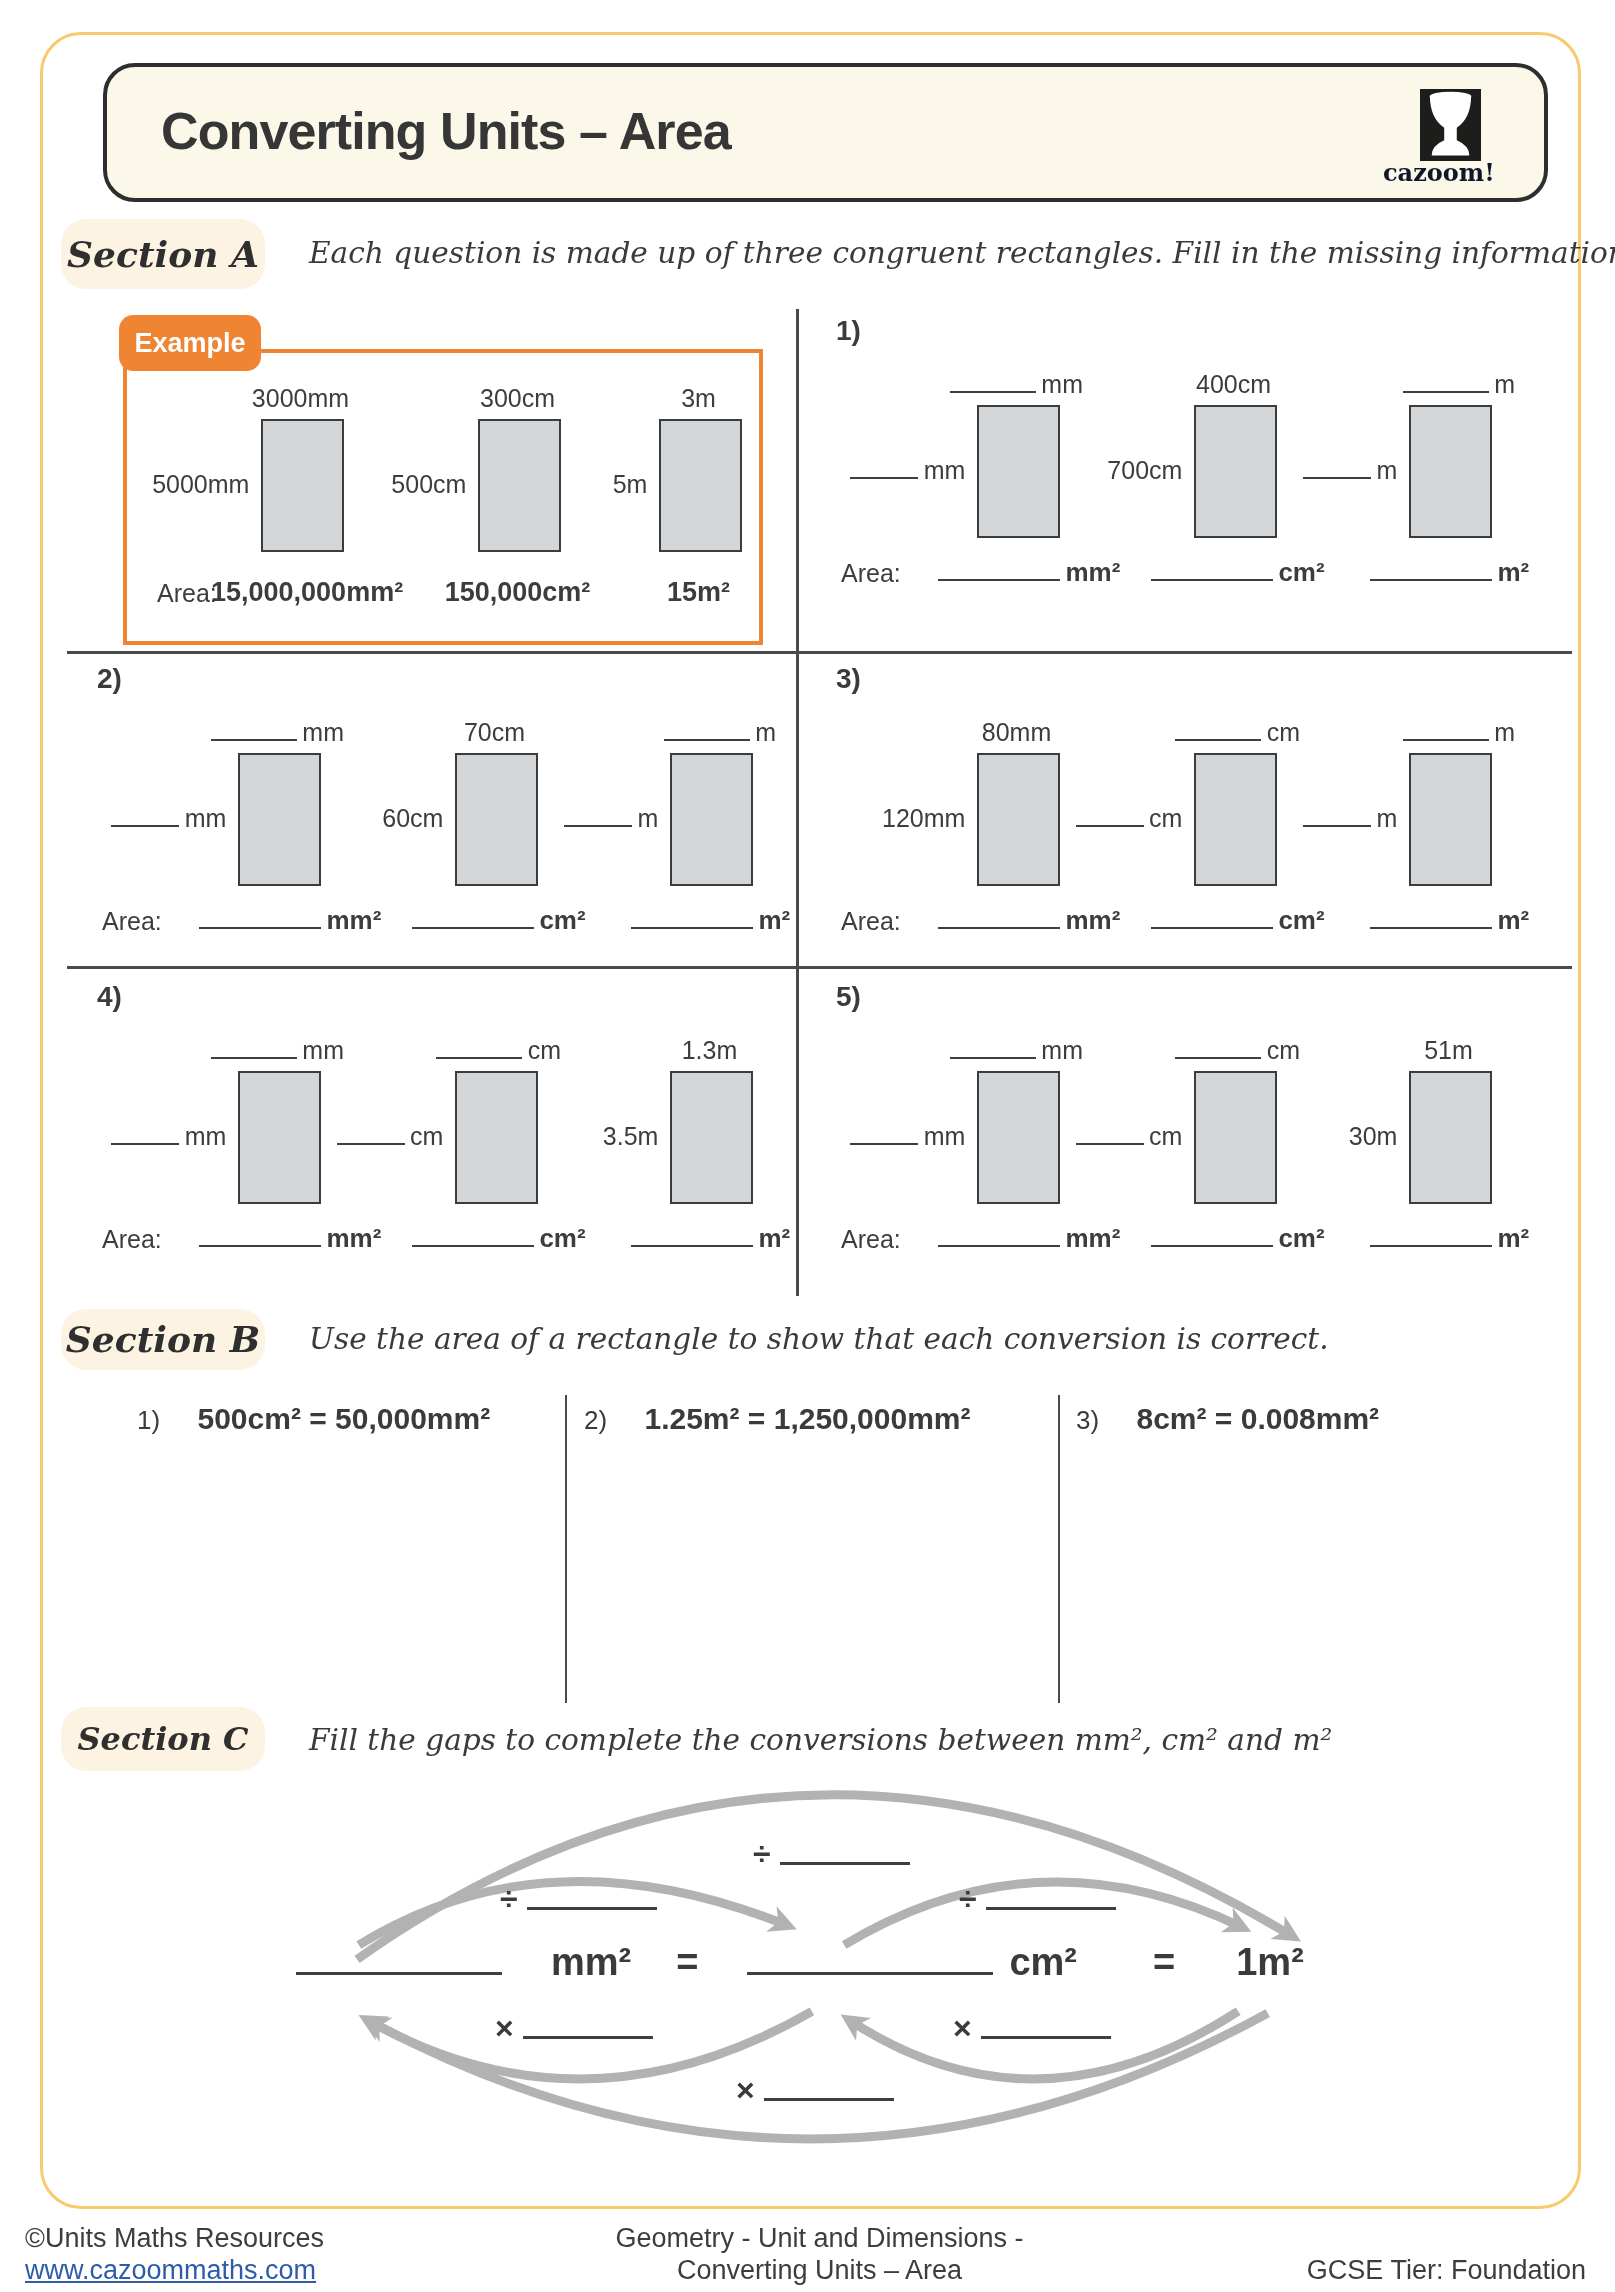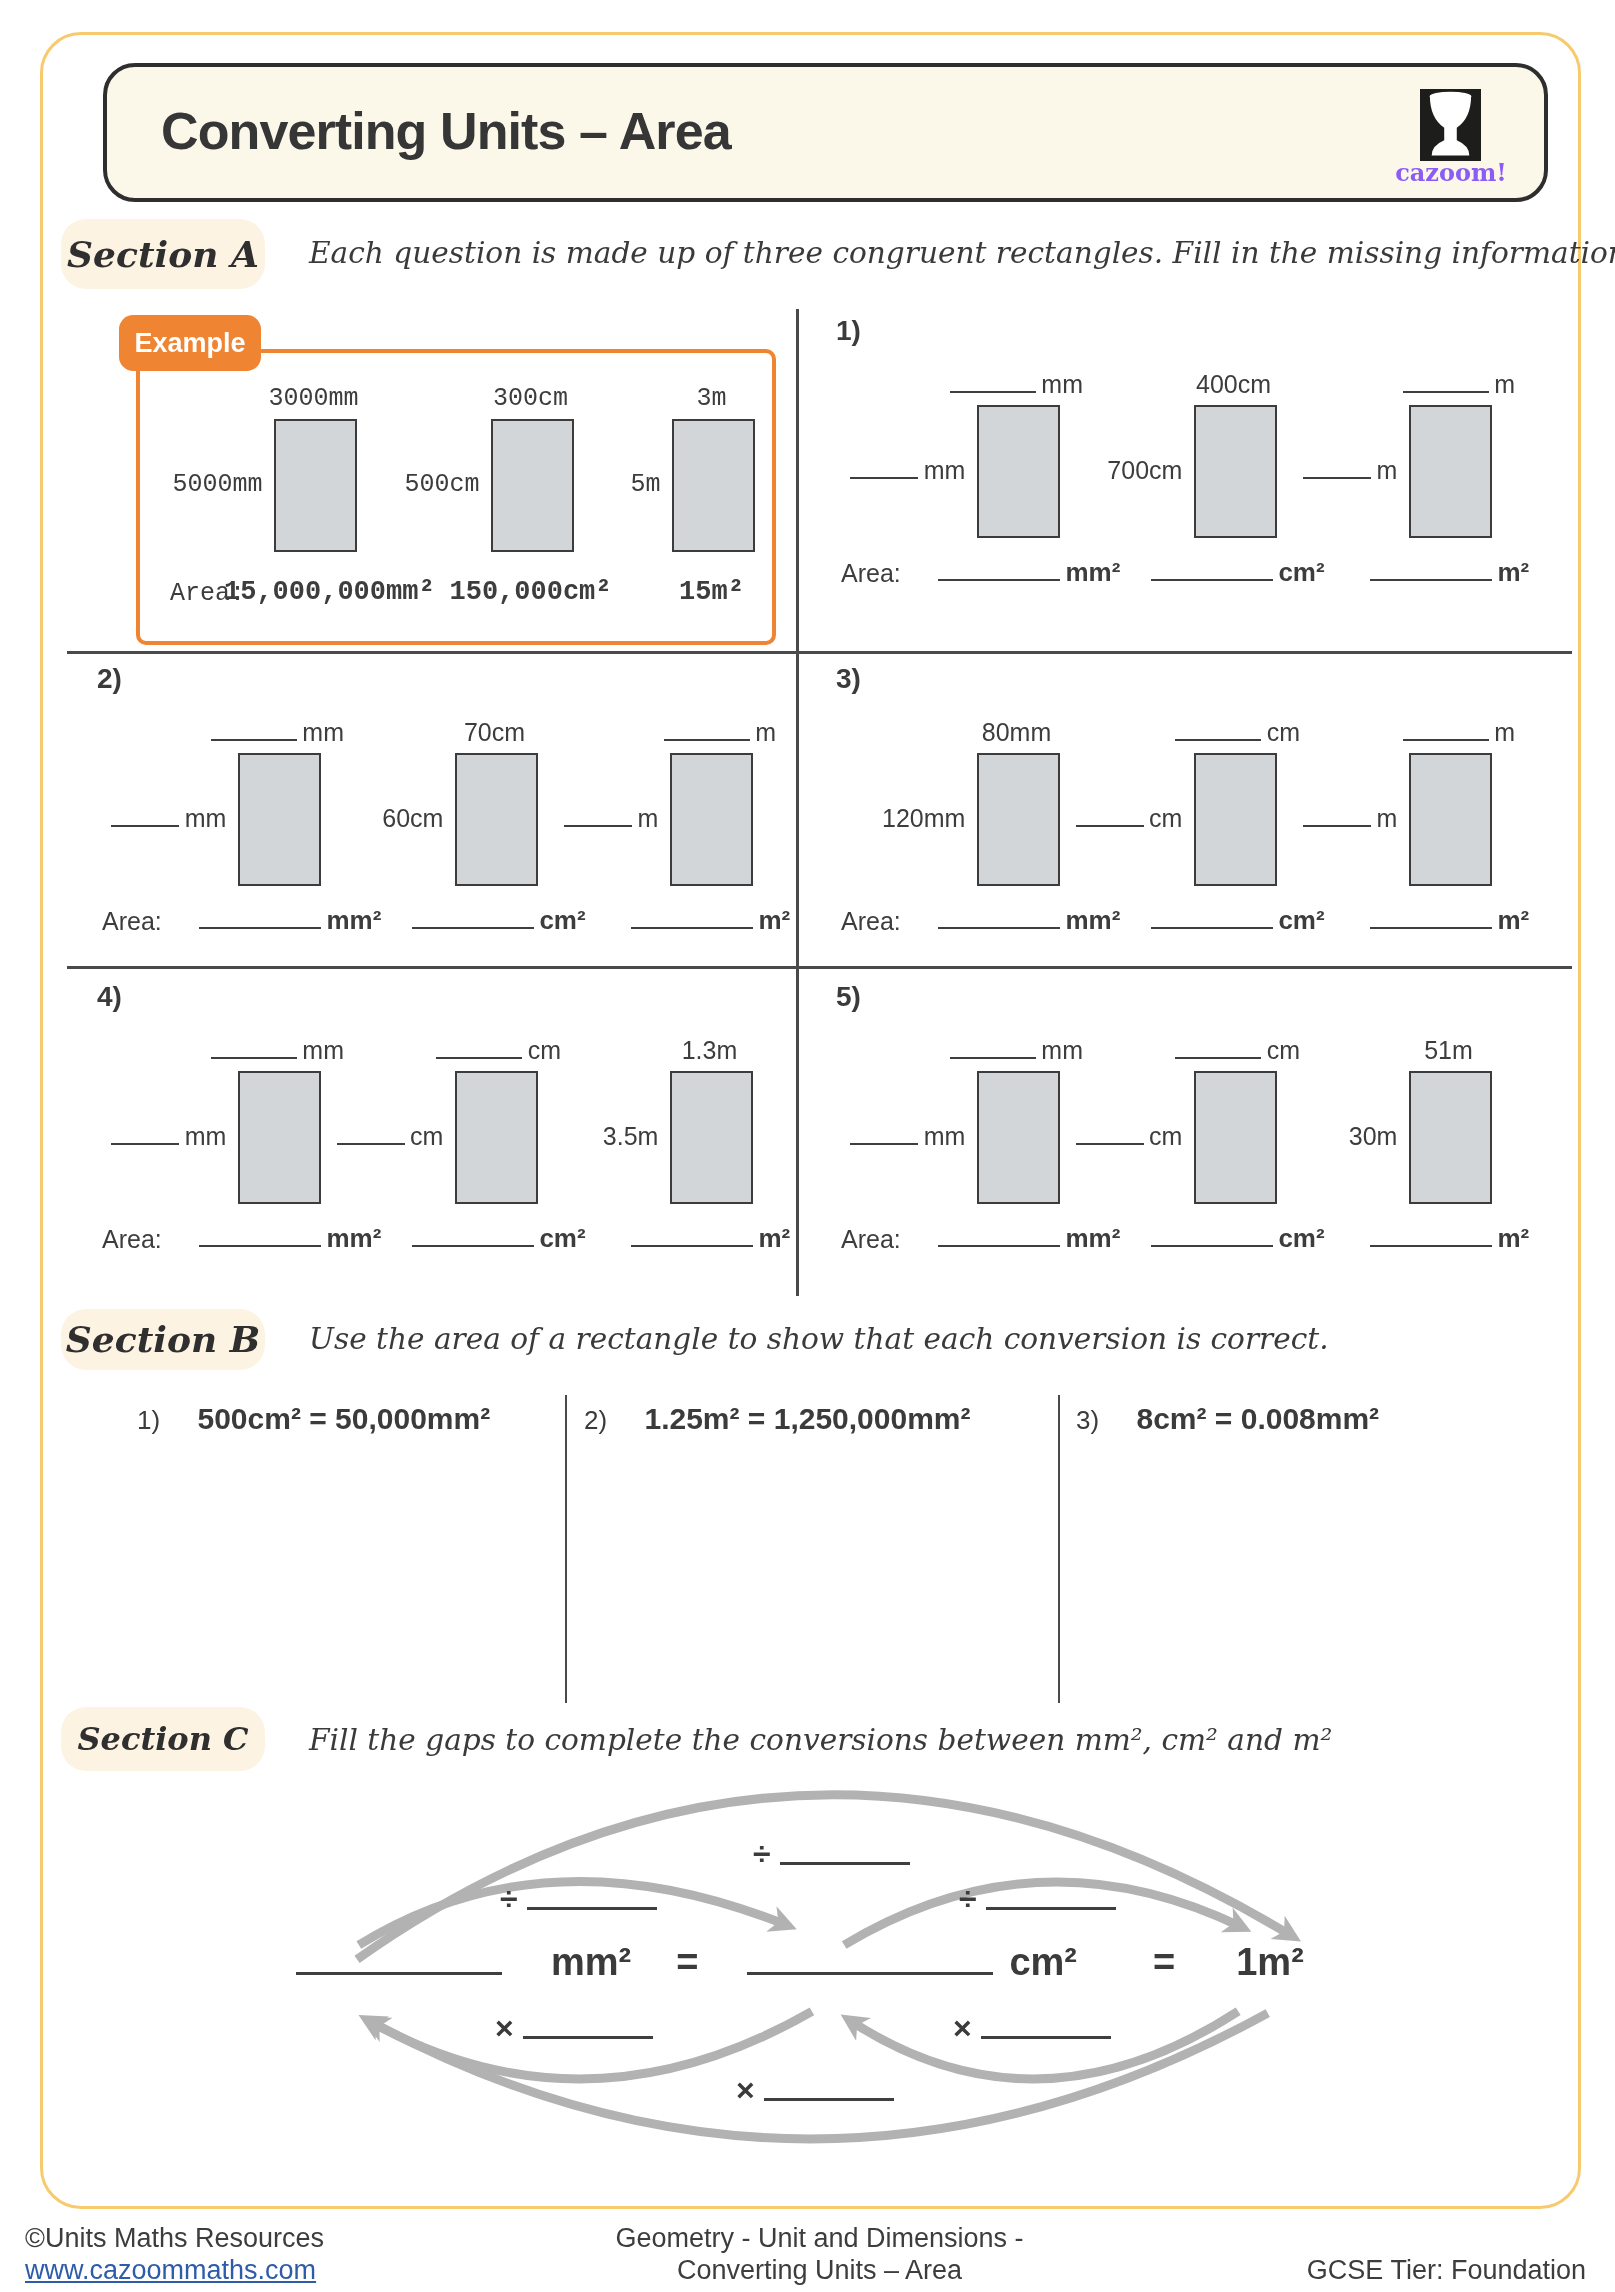--- a/index.html
+++ b/index.html
@@ -12,41 +12,41 @@
   #outer-border { position:absolute; left:40px; top:32px; width:1535px; height:2171px;
     border:3.6px solid #f8ca6e; border-radius:41px; }
 
   
   #header-box { position:absolute; left:103px; top:63px; width:1437px; height:131px;
     background:#fbf7e9; border:4.5px solid #2e2e2e; border-radius:32px; }
   #page-title { position:absolute; left:54px; top:34px; font-size:52px; font-weight:bold;
     letter-spacing:-0.9px; color:#363636; white-space:nowrap; }
   #logo-box { position:absolute; right:63px; top:21.5px; width:61px; height:72px; background:#1d1d1b; }
   #logo-box svg { display:block; width:61px; height:72px; }
-  #logo-text { position:absolute; right:25px; top:91px; width:136px; text-align:center;
-    font-family:"DejaVu Serif", serif; font-weight:bold; font-size:24px; color:#8b5cf6; }
+  #logo-text { position:absolute; right:25px; top:91px; width:136px; text-align:left;
+    font-family:"DejaVu Serif", serif; font-weight:bold; font-size:24px; color:#0f172a; }
 
   
   .section-pill { position:absolute; background:#fdf3e3; border-radius:25px; text-align:center;
     font-family:"DejaVu Serif", serif; font-style:italic; font-weight:bold; color:#2f2f2f; }
   #pill-a { left:61px; top:219px; width:204px; height:70px; line-height:70px; font-size:36px; }
   #pill-b { left:61px; top:1309px; width:204px; height:61px; line-height:61px; font-size:36px; }
   #pill-c { left:61px; top:1707px; width:204px; height:64px; line-height:64px; font-size:32px; }
   .instruction { position:absolute; font-family:"DejaVu Serif", serif; font-style:italic;
     font-size:29.6px; color:#3a3a3a; white-space:nowrap; }
   #instr-a { left:309px; top:236px; }
   #instr-b { left:309px; top:1322px; }
   #instr-c { left:309px; top:1723px; }
 
   
   #example-tab { position:absolute; left:119px; top:315px; width:142px; height:56px;
     background:#ef8533; border-radius:14.3px; color:#ffffff; font-size:27px; font-weight:bold;
     text-align:center; line-height:56px; z-index:3; }
-  #example-box { position:absolute; left:136px; top:349px; width:632px; height:288px;
-    border:4.5px solid #ef8533; border-radius:10px; z-index:2;font-family:Liberation Mono, monospace; }
+  #example-box { position:absolute; left:123px; top:349px; width:632px; height:288px;
+    border:4.5px solid #ef8533; border-radius:0; z-index:2; }
 
   
   .vline { position:absolute; width:2.7px; background:#4a4a4a; }
   .hline { position:absolute; height:2.7px; background:#4a4a4a; }
   #va  { left:796px; top:309px; height:987px; }
   #ha1 { left:67px; top:651px; width:1505px; }
   #ha2 { left:67px; top:966px; width:1505px; }
 
   
   .qblock { position:absolute; width:770px; height:309px; }

